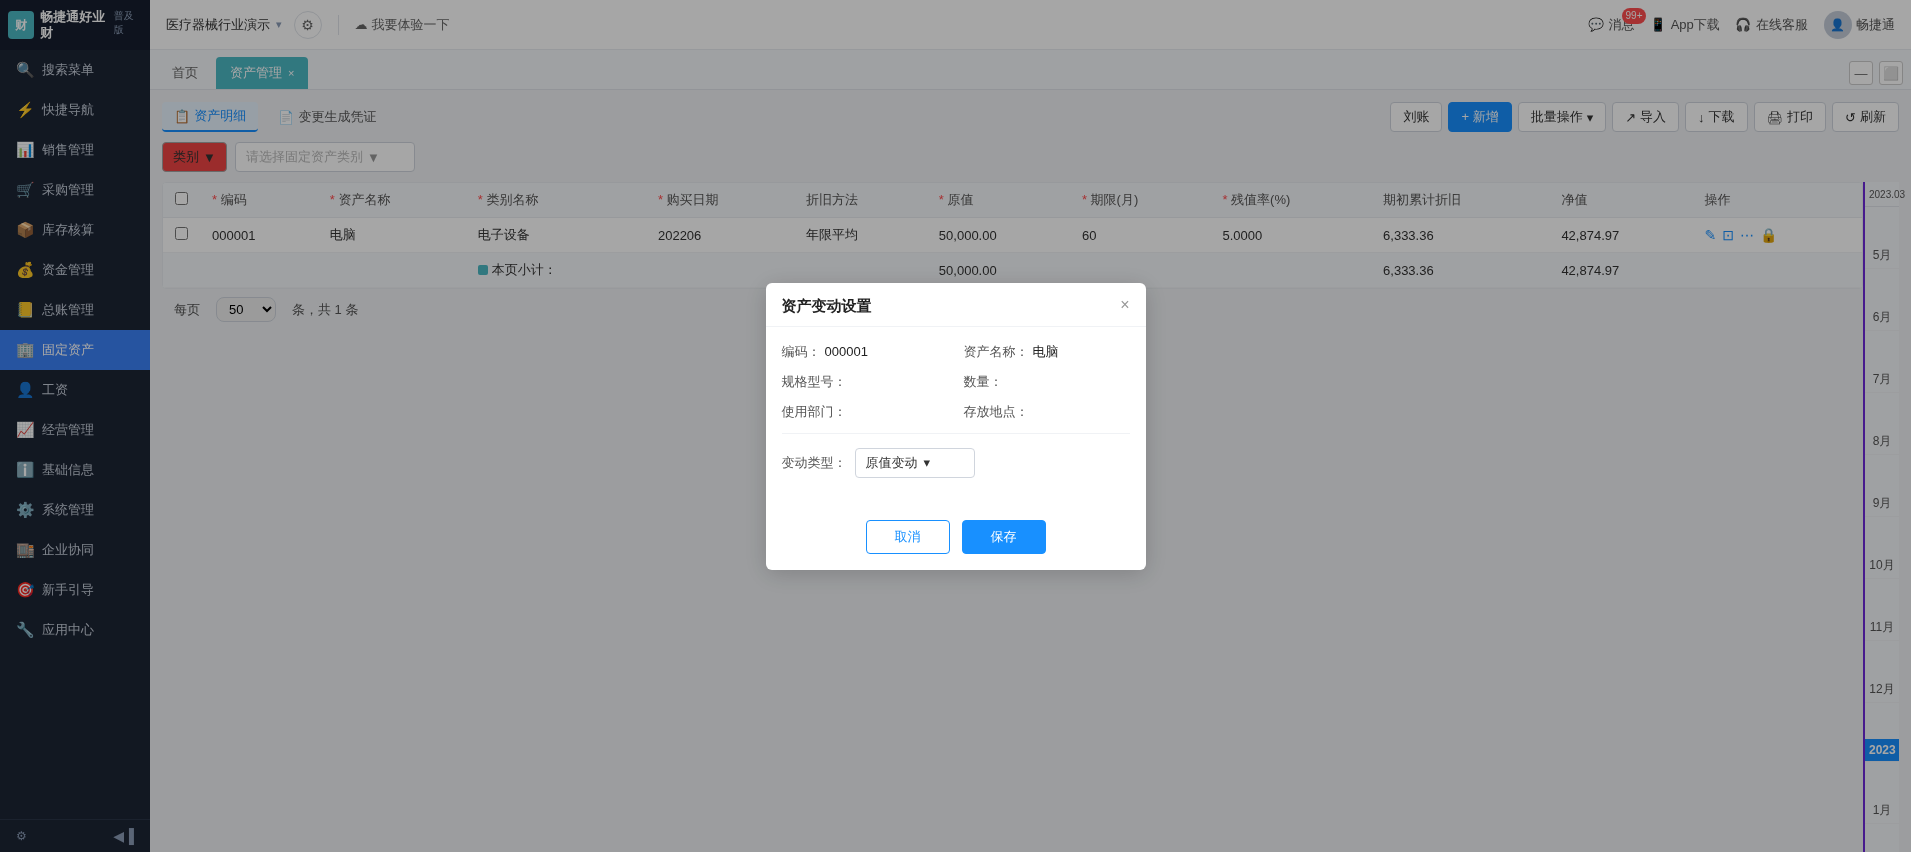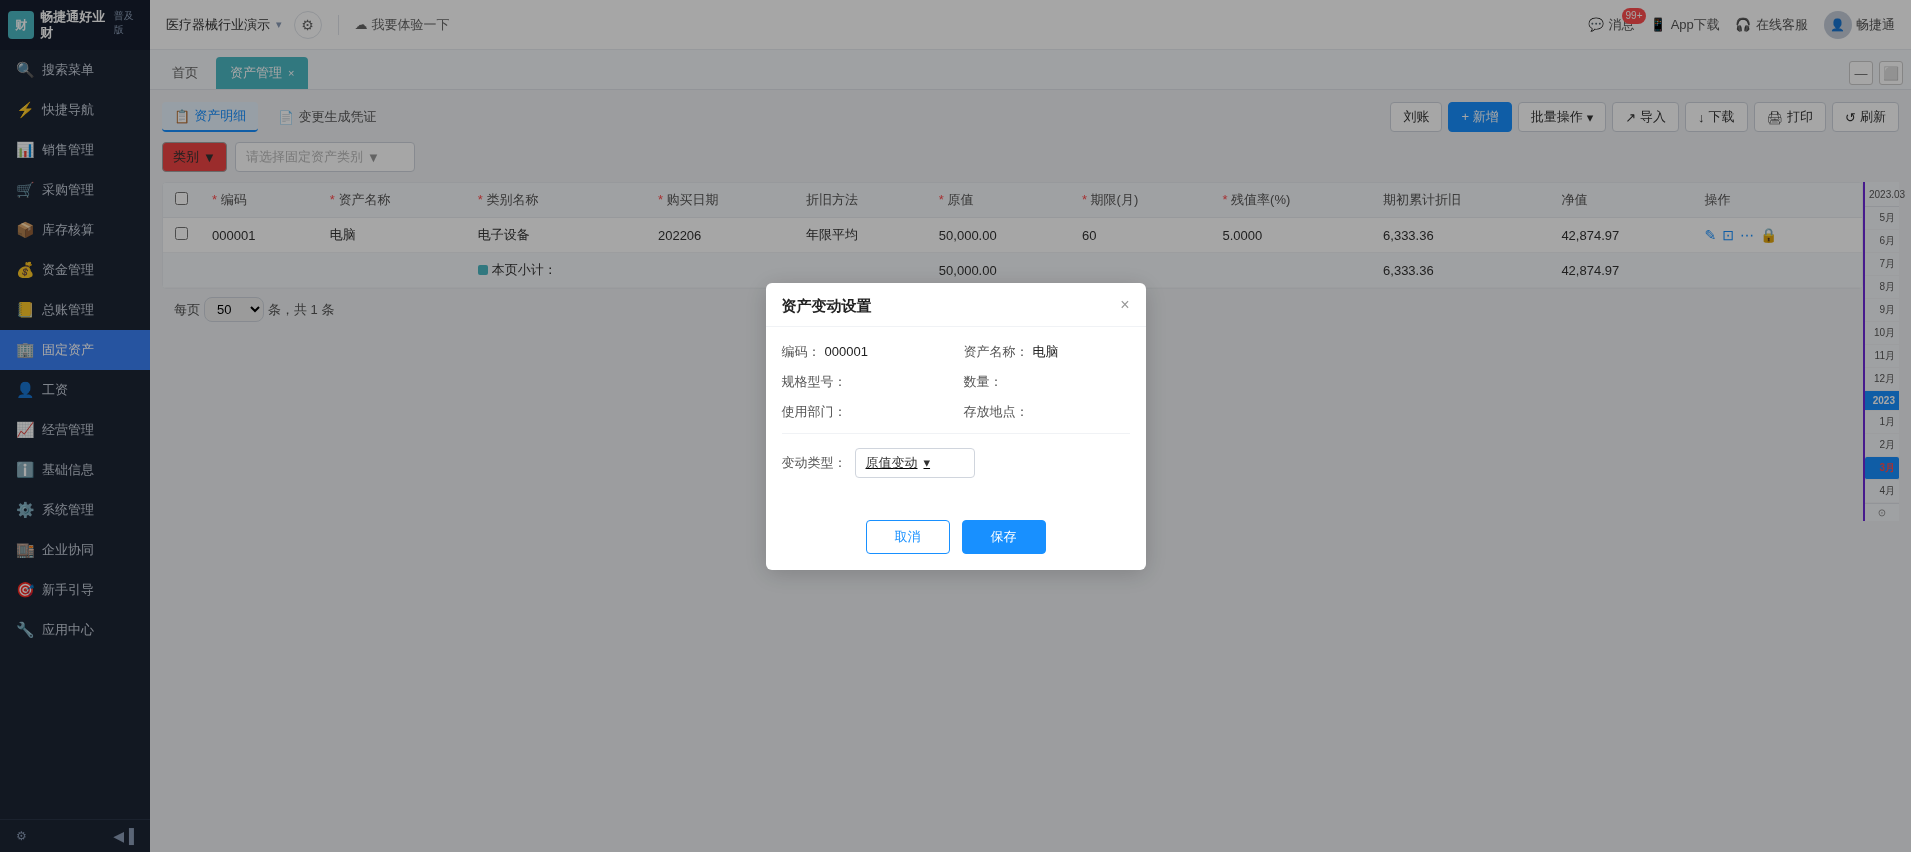--- a/index.html
+++ b/index.html
@@ -299,29 +299,29 @@
       width: 36px;
       min-width: 36px;
       background: #f5f7fa;
       border-left: 2px solid #6d28d9;
       display: flex;
       flex-direction: column;
       font-size: 11px;
       color: #555;
     }
     .year-header { padding: 6px 4px; text-align: center; border-bottom: 1px solid #e0e4ea; font-size: 11px; }
-    .year-month { padding: 4px 4px; text-align: right; cursor: pointer; border-bottom: 1px solid #f0f2f5; font-size: 10px; }
+    .year-month { padding: 4px 4px; text-align: center; cursor: pointer; border-bottom: 1px solid #f0f2f5; font-size: 12px; margin-top: 36px; }
     .year-month.highlighted { background: #1890ff; color: #fff; border-radius: 2px; }
     .year-month.current { color: #ff4d4f; font-weight: bold; }
 
     
     .pagination {
       display: flex;
       align-items: center;
-      gap: 4px;
+      gap: 16px;
       padding: 8px 12px;
       font-size: 13px;
       color: #555;
     }
     .pagination-select {
       padding: 3px 8px;
       border: 1px solid #d0d5dd;
       border-radius: 8px;
       font-size: 13px;
     }
@@ -373,21 +373,20 @@
     .dialog-form-row {
       display: flex;
       align-items: center;
       margin-bottom: 14px;
       gap: 8px;
     }
     .dialog-form-label { font-size: 13px; color: #555; white-space: nowrap; min-width: 64px; }
     .dialog-form-control {
       display: flex; align-items: flex-start; gap: 6px;
       flex: 1;
-      text-decoration: underline;
     }
     .dialog-select {
       border: 1px solid #d0d5dd;
       border-radius: 4px;
       padding: 5px 10px;
       font-size: 13px;
       color: #333;
       background: #fff;
       display: flex; align-items: center; gap: 6px;
       cursor: pointer;

